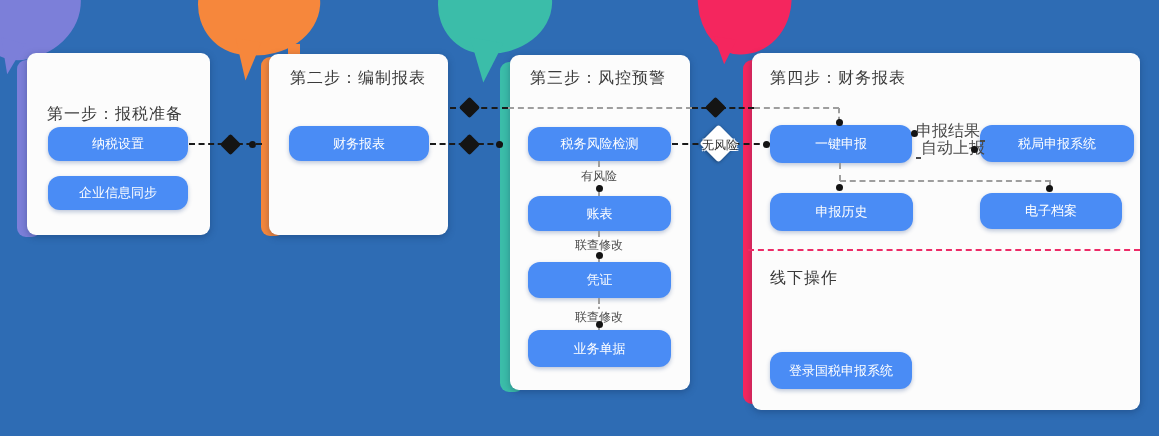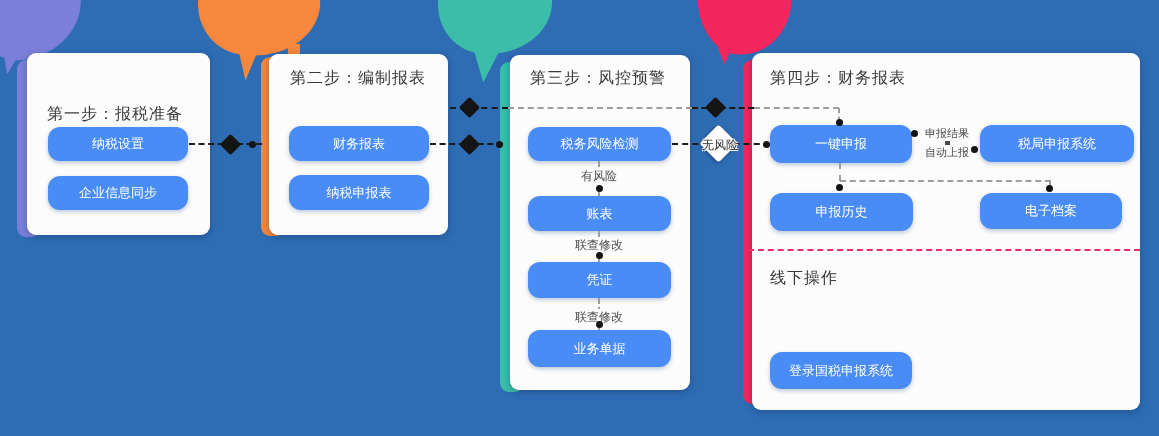--- a/index.html
+++ b/index.html
@@ -41,21 +41,21 @@
   .vline  { position:absolute; z-index:5; width:0; border-left:2px dashed var(--conn-light); }
   .diamond { position:absolute; z-index:6; width:15px; height:15px; background:#141414; transform:rotate(45deg); border-radius:2px; }
   .diamond.white { width:27px; height:27px; background:#fff; box-shadow:0 1px 4px rgba(0,0,0,.4); border-radius:3px; }
   .dot { position:absolute; z-index:6; width:7px; height:7px; background:#141414; border-radius:50%; }
   .flow-label { position:absolute; z-index:6; font-size:12px; color:var(--label); background:var(--card);
                 padding:0 3px; transform:translateX(-50%); white-space:nowrap; }
   .no-risk-text { position:absolute; z-index:7; font-size:12px; color:#2e2e2e; transform:translateX(-50%); white-space:nowrap;
                   text-shadow:-1px -1px 0 #fff, 1px -1px 0 #fff, -1px 1px 0 #fff, 1px 1px 0 #fff; }
   .result-labels { position:absolute; z-index:6; left:916px; top:126px; width:62px; height:33px;
                    display:flex; flex-direction:column; justify-content:space-between; }
-  .result-row { display:flex; align-items:center; height:16px; font-size:11px; color:var(--label); white-space:nowrap;flex-direction:column; }
+  .result-row { display:flex; align-items:flex-end; height:16px; font-size:16px; color:var(--label); white-space:nowrap; }
   .mini-dash { flex:1; border-top:2px dashed #4a4a4a; min-width:5px; }
   .sep { position:absolute; z-index:5; height:0; border-top:2px dashed var(--sep); }
 </style>
 </head>
 <body>
 
 <div class="canvas">
 
   <div class="balloon b-purple">
     <div class="blob"></div>
@@ -87,21 +87,20 @@
 
   <div class="card-title" style="left:47px; top:68px;margin-top:36px;">第一步：报税准备</div>
   <div class="card-title" style="left:290px; top:68px;">第二步：编制报表</div>
   <div class="card-title" style="left:530px; top:68px;">第三步：风控预警</div>
   <div class="card-title" style="left:770px; top:68px;">第四步：财务报表</div>
 
   <button class="btn" style="left:48px; top:127px; width:140px; height:34px;">纳税设置</button>
   <button class="btn" style="left:48px; top:176px; width:140px; height:34px;">企业信息同步</button>
 
   <button class="btn" style="left:289px; top:126px; width:140px; height:35px;">财务报表</button>
-  <button class="btn" style="left:289px; top:175px; width:140px; height:35px;">纳税申报表</button>
 
   <button class="btn" style="left:528px; top:127px; width:143px; height:34px;">税务风险检测</button>
   <div class="vline" style="left:598px; top:161px; height:35px;"></div>
   <div class="flow-label" style="left:599px; top:168px;">有风险</div>
   <div class="dot" style="left:596px; top:185px;"></div>
   <button class="btn" style="left:528px; top:196px; width:143px; height:35px;">账表</button>
   <div class="vline" style="left:598px; top:231px; height:31px;"></div>
   <div class="flow-label" style="left:599px; top:237px;">联查修改</div>
   <div class="dot" style="left:596px; top:252px;"></div>
   <button class="btn" style="left:528px; top:262px; width:143px; height:36px;">凭证</button>

